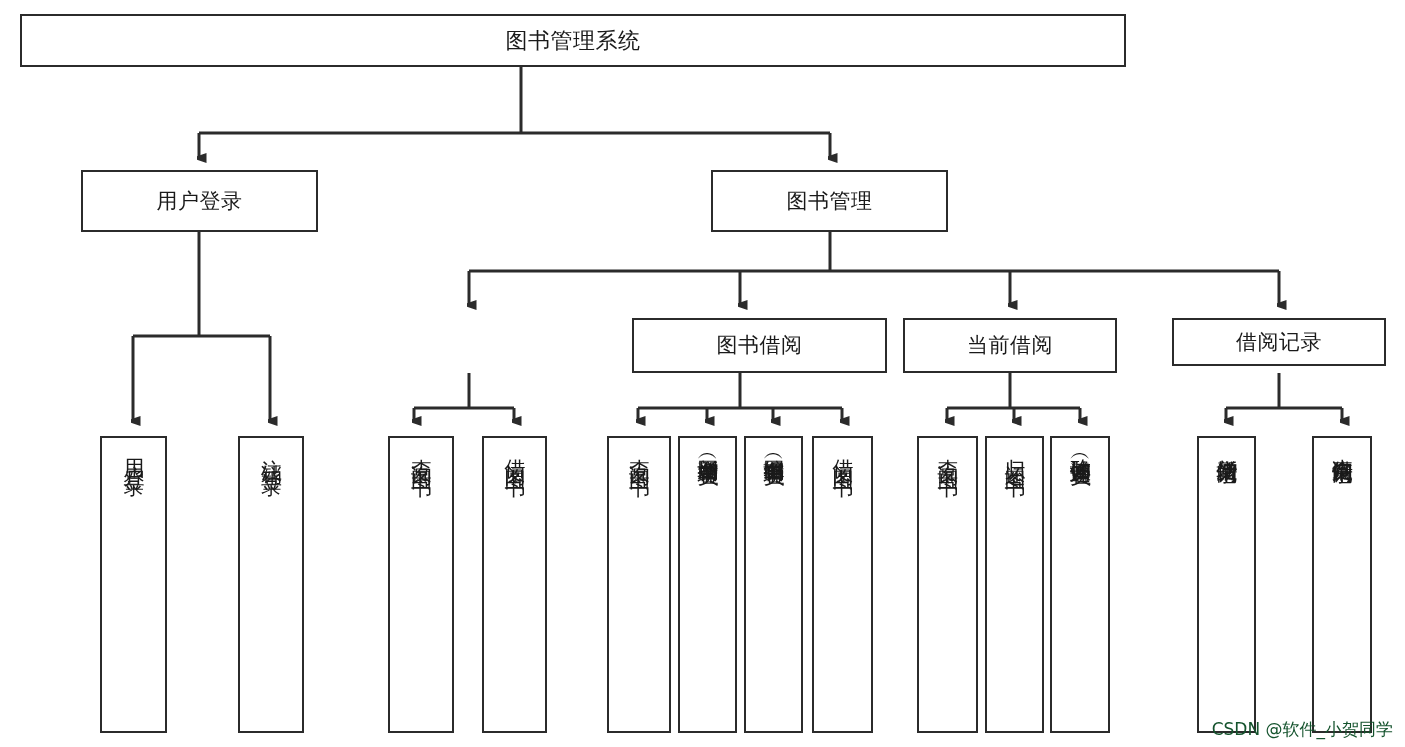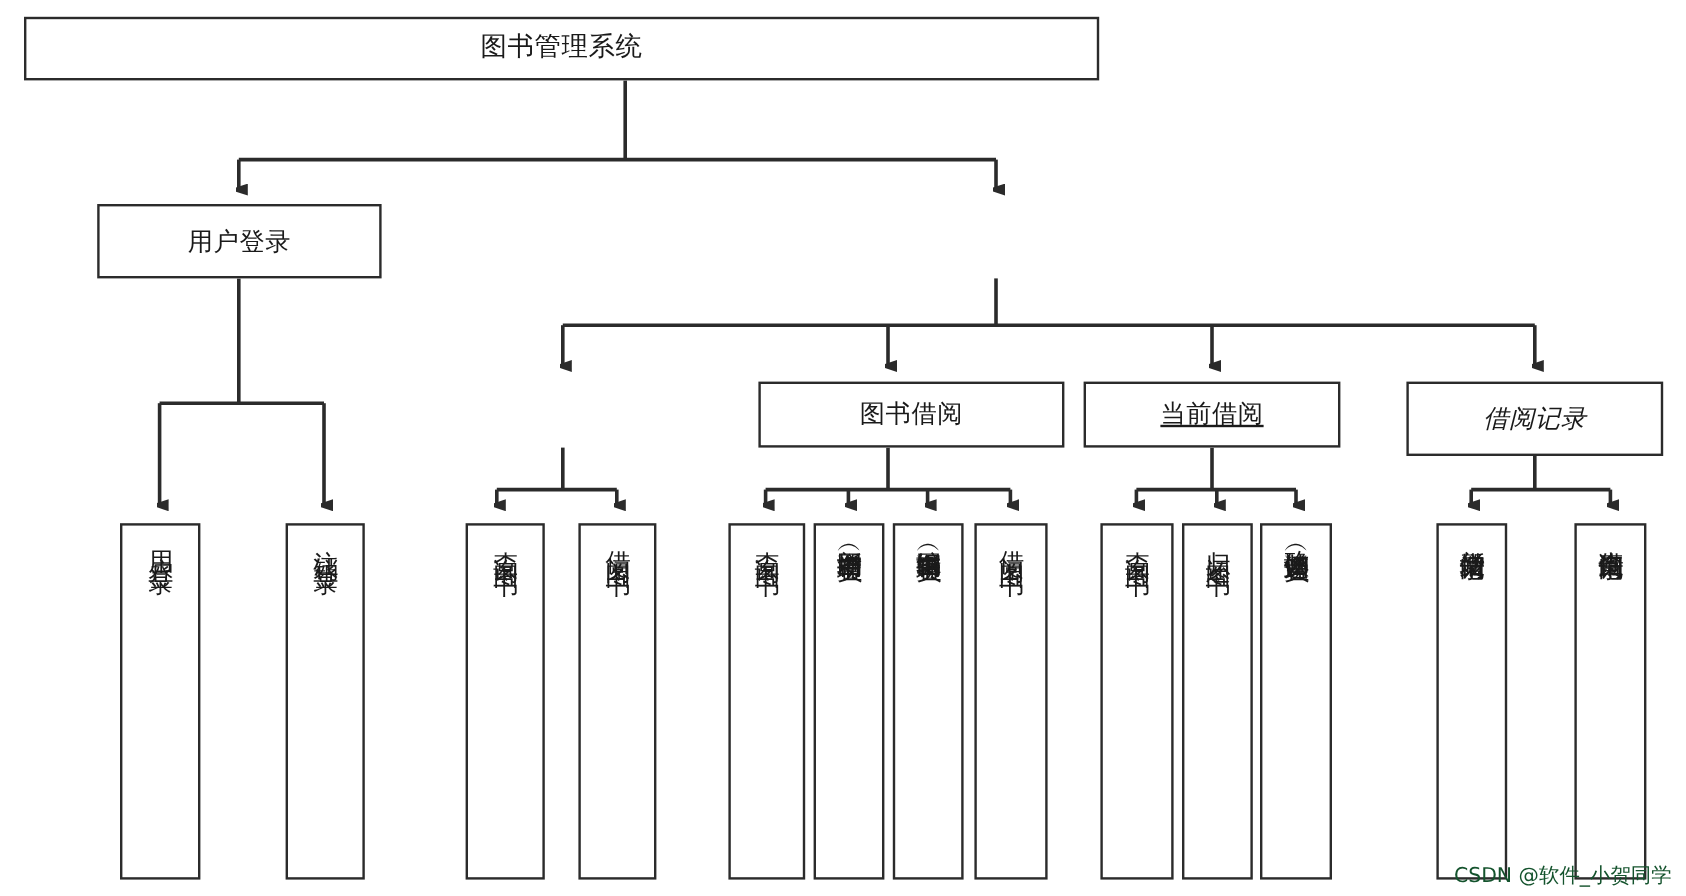--- a/index.html
+++ b/index.html
@@ -130,35 +130,38 @@
       <path d="M1014,408 L1014,421" marker-end="url(#arrow)"></path>
       <path d="M1080,408 L1080,421" marker-end="url(#arrow)"></path>
 
       <path d="M1279,373 L1279,408"></path>
       <path d="M1226,408 L1342,408"></path>
       <path d="M1226,408 L1226,421" marker-end="url(#arrow)"></path>
       <path d="M1342,408 L1342,421" marker-end="url(#arrow)"></path>
     </g>
   </svg>
 
-  <div class="node horiz root" style="left:20px; top:14px; width:896px; height:53px;font-family:Liberation Mono, monospace;">
+  <div class="node horiz root" style="left:20px; top:14px; width:1106px; height:53px;">
     <span class="label">图书管理系统</span>
   </div>
 
   <div class="node horiz" style="left:81px; top:170px; width:237px; height:62px;">
     <span class="label">用户登录</span>
   </div>
+  <div class="node horiz" style="left:711px; top:170px; width:237px; height:62px;">
+    <span class="label">图书管理</span>
+  </div>
 
   <div class="node horiz" style="left:632px; top:318px; width:255px; height:55px;">
     <span class="label">图书借阅</span>
   </div>
-  <div class="node horiz" style="left:903px; top:318px; width:214px; height:55px;text-decoration:underline;">
+  <div class="node horiz" style="left:903px; top:318px; width:214px; height:55px;">
     <span class="label">当前借阅</span>
   </div>
-  <div class="node horiz" style="left:1172px; top:318px; width:214px; height:62px;font-style:italic;">
+  <div class="node horiz" style="left:1172px; top:318px; width:214px; height:48px;">
     <span class="label">借阅记录</span>
   </div>
 
   <div class="node vert short" style="left:100px; top:436px; width:67px; height:297px;">
     <span class="label">用户登录</span>
   </div>
   <div class="node vert short" style="left:238px; top:436px; width:66px; height:297px;">
     <span class="label">注销登录</span>
   </div>
 

